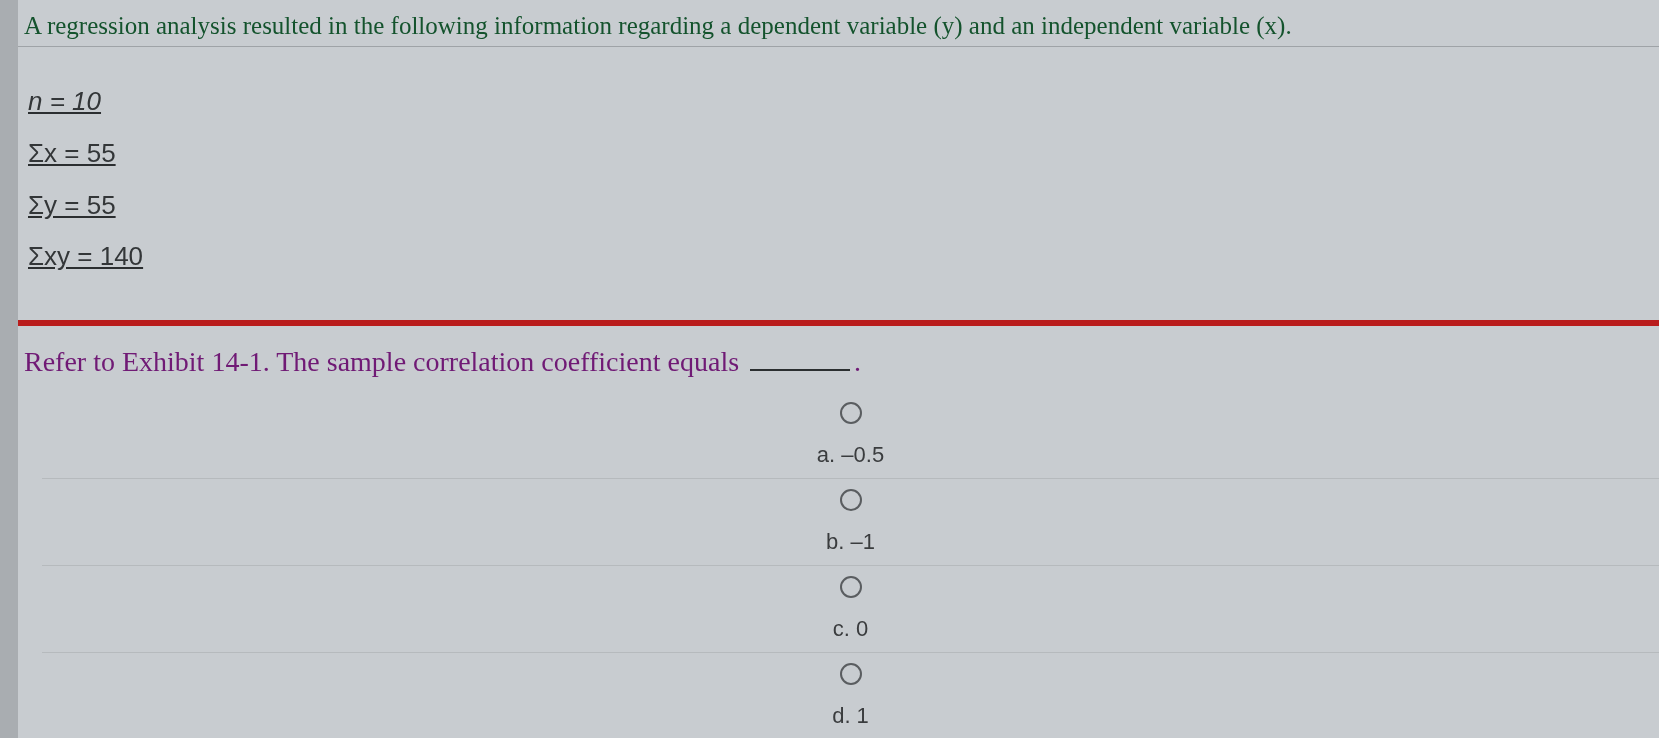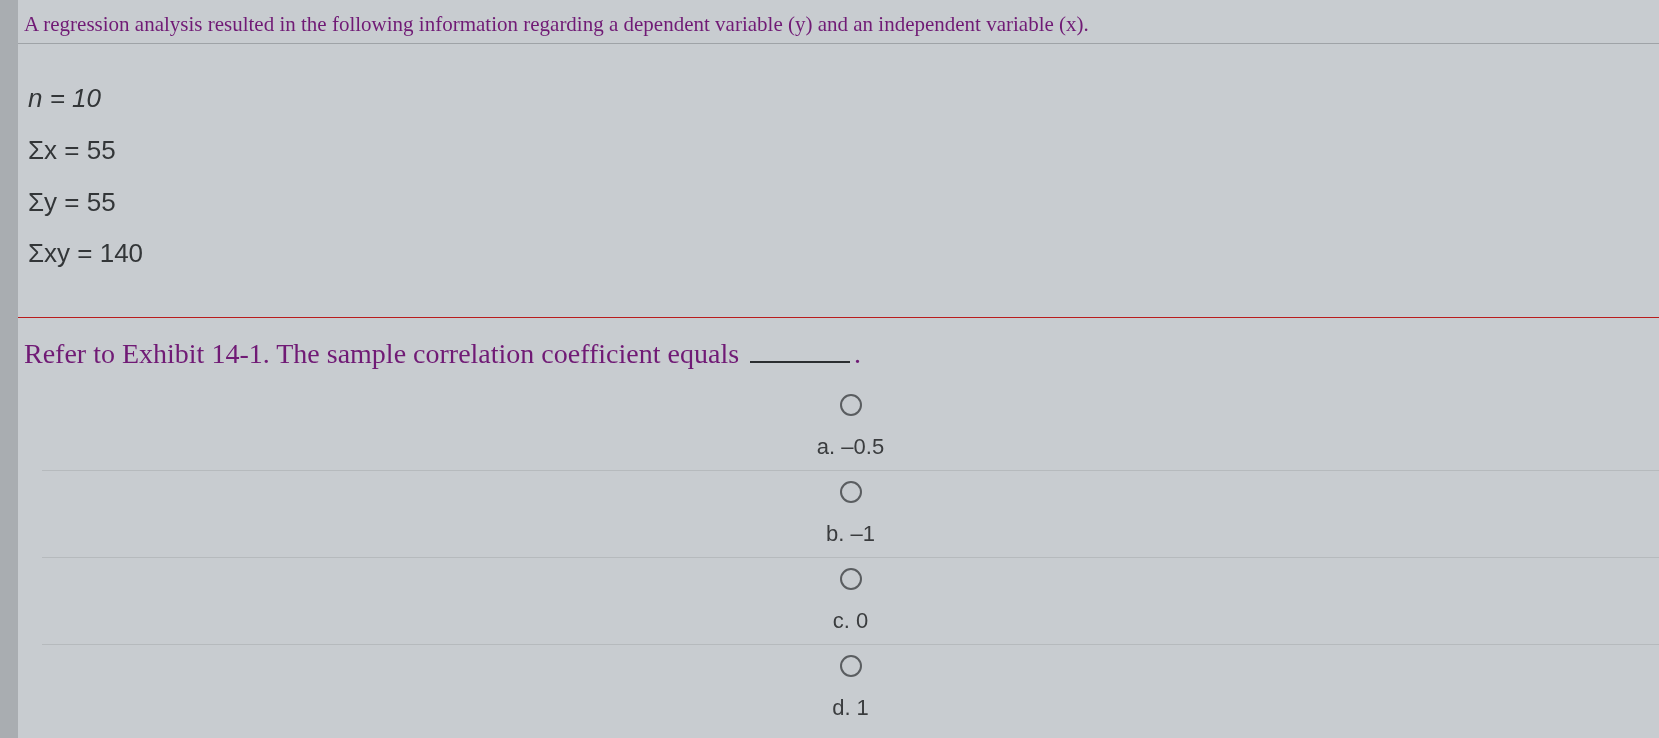--- a/index.html
+++ b/index.html
@@ -21,28 +21,29 @@
     left: 0; top: 0;
     width: 18px; height: 100%;
     background: #a9adb1;
   }
   .content {
     position: absolute;
     left: 18px; right: 0; top: 0; bottom: 0;
     background: #c8ccd0;
   }
   .intro {
-    font-size: 21px;
+    font-size: 25px;
     padding: 12px 10px 6px 6px;
     border-bottom: 1px solid #9fa3a7;
-    color: #701a75;
+    color: #14532d;
   }
   .given-block {
     padding: 28px 10px 28px 10px;
-    border-bottom: 1px solid #b91c1c;
+    border-bottom: 6px solid #b91c1c;
+    text-decoration: underline;
   }
   .given-line {
     font-size: 26px;
     font-family: Arial, Helvetica, sans-serif;
     color: #333638;
     margin: 10px 0 18px 0;
     line-height: 1.3;
   }
   .given-line .sym { font-style: italic; }
   .sup { font-size: 0.7em; vertical-align: super; }

